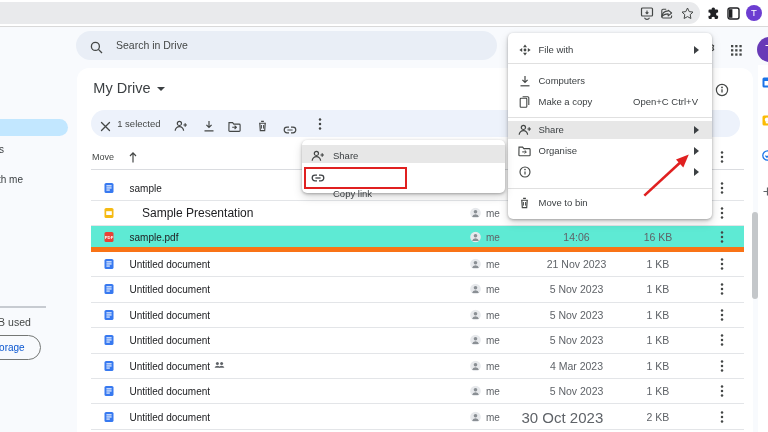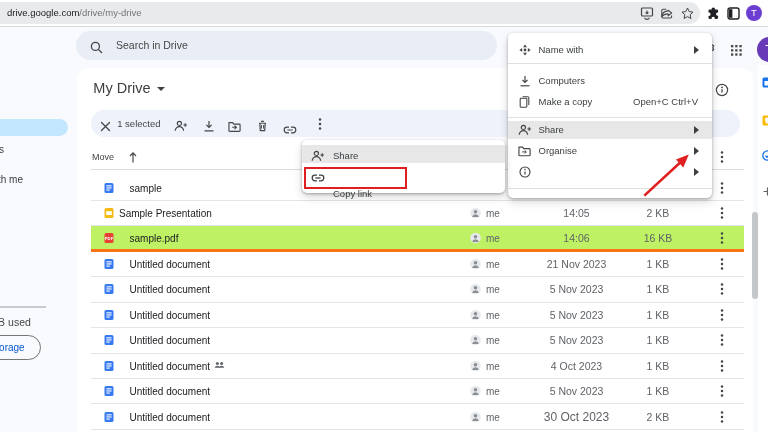--- a/index.html
+++ b/index.html
@@ -1,20 +1,19 @@
 <!DOCTYPE html>
 <html><head><meta charset="utf-8"><style>
 *{margin:0;padding:0;box-sizing:content-box}
 body{width:768px;height:432px;overflow:hidden;position:relative;font-family:"Liberation Sans",sans-serif;background:#f8fafd}
 .abs{position:absolute}
 </style></head><body>
 
 <div class="abs" style="left:0;top:0;width:768px;height:26px;background:#fff;border-bottom:1px solid #d9d9d9">
   <div class="abs" style="left:-30px;top:2px;width:730px;height:22px;border-radius:11px;background:#e9eaec"></div>
-  <div class="abs" style="left:7px;top:0;height:26px;line-height:26px;font-size:9.5px;color:#202124">drive.google.com<span style="color:#757575">/drive/my-drive</span></div>
   <div class="abs" style="left:640px;top:6px"><svg width="14" height="14" viewBox="0 0 14 14" style="">
         <rect x="1.5" y="2" width="11" height="8" rx="1" fill="none" stroke="#444746" stroke-width="1.2"></rect>
         <path d="M7 4.5 v3 M5.6 6.4 L7 7.8 L8.4 6.4" fill="none" stroke="#444746" stroke-width="1.1"></path>
         <path d="M4.5 11.8 a2.8 2.8 0 0 0 5 0" fill="none" stroke="#444746" stroke-width="1.1"></path>
       </svg></div>
   <div class="abs" style="left:660px;top:6px"><svg width="14" height="14" viewBox="0 0 14 14" style="">
         <path d="M8.2 4.2 L11.6 7 L8.2 9.8 v-1.9 c-3 0-5 0.8-6.4 2.8 0.3-3 2.4-5.6 6.4-5.8 z" fill="none" stroke="#444746" stroke-width="1.1" stroke-linejoin="round"></path>
         <path d="M6.2 3.2 H3 a1.2 1.2 0 0 0 -1.2 1.2 v6.4 a1.2 1.2 0 0 0 1.2 1.2 h7.4 a1.2 1.2 0 0 0 1.2 -1.2 V9.6" fill="none" stroke="#444746" stroke-width="1.1"></path>
       </svg></div>
   <div class="abs" style="left:681px;top:6px"><svg width="13" height="13" viewBox="0 0 13 13" style="">
@@ -138,36 +137,36 @@
             <circle cx="2" cy="2.4" r="1.25" fill="#444746"></circle>
             <circle cx="2" cy="7" r="1.25" fill="#444746"></circle>
             <circle cx="2" cy="11.6" r="1.25" fill="#444746"></circle>
           </svg></span>
       </div>
       <div style="position:relative;height:25.45px;width:653px;border-bottom:1px solid #e3e5e8;box-sizing:border-box;">
         <span style="position:absolute;left:13px;top:50%;transform:translateY(-50%);font-size:0"><svg width="10" height="10" viewBox="0 0 10 10" style="">
             <rect x="0.5" y="0" width="9" height="10" rx="1.6" fill="#f5ba13"></rect>
             <rect x="2.2" y="3.2" width="5.6" height="3.8" fill="#fff"></rect>
           </svg></span>
-        <span style="position:absolute;left:28px;top:50%;transform:translateY(-50%);font-size:10px;color:#202124;white-space:nowrap">Sample Presentation</span>
+        <span style="position:absolute;left:51px;top:50%;transform:translateY(-50%);font-size:12px;color:#202124;white-space:nowrap">Sample Presentation</span>
         <span style="position:absolute;left:378.5px;top:50%;transform:translateY(-50%);font-size:0"><svg width="11" height="11" viewBox="0 0 11 11" style="">
             <circle cx="5.5" cy="5.5" r="5.3" fill="#e7e9ec"></circle>
             <circle cx="5.5" cy="4.2" r="1.8" fill="#8a8f94"></circle>
             <path d="M2.1 9.4 a3.5 3.5 0 0 1 6.8 0 z" fill="#8a8f94"></path>
           </svg></span>
         <span style="position:absolute;left:395px;top:50%;transform:translateY(-50%);font-size:10px;color:#5f6368">me</span>
         <span style="position:absolute;left:430.5px;width:110px;text-align:center;top:50%;transform:translateY(-50%);font-size:10.5px;color:#5f6368">14:05</span>
         <span style="position:absolute;left:537px;width:60px;text-align:center;top:50%;transform:translateY(-50%);font-size:10.5px;color:#5f6368">2 KB</span>
         <span style="position:absolute;left:629px;top:50%;transform:translateY(-50%);font-size:0"><svg width="4" height="14" viewBox="0 0 4 14" style="">
             <circle cx="2" cy="2.4" r="1.25" fill="#444746"></circle>
             <circle cx="2" cy="7" r="1.25" fill="#444746"></circle>
             <circle cx="2" cy="11.6" r="1.25" fill="#444746"></circle>
           </svg></span>
       </div>
-      <div style="position:relative;height:25.45px;width:653px;border-bottom:3px solid #f97316;box-sizing:border-box;background:#bef264;">
+      <div style="position:relative;height:25.45px;width:653px;border-bottom:5px solid #f97316;box-sizing:border-box;background:#5eead4;">
         <span style="position:absolute;left:13px;top:50%;transform:translateY(-50%);font-size:0"><svg width="10" height="10" viewBox="0 0 10 10" style="">
             <rect x="0.5" y="0" width="9" height="10" rx="1.6" fill="#e94235"></rect>
             <text x="5" y="6.9" font-family="Liberation Sans" font-size="4.2" font-weight="bold" fill="#fff" text-anchor="middle">PDF</text>
           </svg></span>
         <span style="position:absolute;left:38.5px;top:50%;transform:translateY(-50%);font-size:10px;color:#202124;white-space:nowrap">sample.pdf</span>
         <span style="position:absolute;left:378.5px;top:50%;transform:translateY(-50%);font-size:0"><svg width="11" height="11" viewBox="0 0 11 11" style="">
             <circle cx="5.5" cy="5.5" r="5.3" fill="#e7e9ec"></circle>
             <circle cx="5.5" cy="4.2" r="1.8" fill="#8a8f94"></circle>
             <path d="M2.1 9.4 a3.5 3.5 0 0 1 6.8 0 z" fill="#8a8f94"></path>
           </svg></span>
@@ -280,21 +279,21 @@
               <circle cx="7.6" cy="2.6" r="1.5" fill="#5f6368"></circle>
               <path d="M0.6 6.8 a2.9 2.9 0 0 1 5.6 0 z" fill="#5f6368"></path>
               <path d="M4.8 6.8 a2.9 2.9 0 0 1 5.6 0 z" fill="#5f6368"></path>
             </svg></span></span>
         <span style="position:absolute;left:378.5px;top:50%;transform:translateY(-50%);font-size:0"><svg width="11" height="11" viewBox="0 0 11 11" style="">
             <circle cx="5.5" cy="5.5" r="5.3" fill="#e7e9ec"></circle>
             <circle cx="5.5" cy="4.2" r="1.8" fill="#8a8f94"></circle>
             <path d="M2.1 9.4 a3.5 3.5 0 0 1 6.8 0 z" fill="#8a8f94"></path>
           </svg></span>
         <span style="position:absolute;left:395px;top:50%;transform:translateY(-50%);font-size:10px;color:#5f6368">me</span>
-        <span style="position:absolute;left:430.5px;width:110px;text-align:center;top:50%;transform:translateY(-50%);font-size:10.5px;color:#5f6368">4 Oct 2023</span>
+        <span style="position:absolute;left:430.5px;width:110px;text-align:center;top:50%;transform:translateY(-50%);font-size:10.5px;color:#5f6368">4 Mar 2023</span>
         <span style="position:absolute;left:537px;width:60px;text-align:center;top:50%;transform:translateY(-50%);font-size:10.5px;color:#5f6368">1 KB</span>
         <span style="position:absolute;left:629px;top:50%;transform:translateY(-50%);font-size:0"><svg width="4" height="14" viewBox="0 0 4 14" style="">
             <circle cx="2" cy="2.4" r="1.25" fill="#444746"></circle>
             <circle cx="2" cy="7" r="1.25" fill="#444746"></circle>
             <circle cx="2" cy="11.6" r="1.25" fill="#444746"></circle>
           </svg></span>
       </div>
       <div style="position:relative;height:25.45px;width:653px;border-bottom:1px solid #e3e5e8;box-sizing:border-box;">
         <span style="position:absolute;left:13px;top:50%;transform:translateY(-50%);font-size:0"><svg width="10" height="10" viewBox="0 0 10 10" style="">
             <rect x="0.5" y="0" width="9" height="10" rx="1.6" fill="#3779f0"></rect>
@@ -324,21 +323,21 @@
             <rect x="2.4" y="4.4" width="5.2" height="1.1" fill="#fff"></rect>
             <rect x="2.4" y="6.5" width="3.4" height="1.1" fill="#fff"></rect>
           </svg></span>
         <span style="position:absolute;left:38.5px;top:50%;transform:translateY(-50%);font-size:10px;color:#202124;white-space:nowrap">Untitled document</span>
         <span style="position:absolute;left:378.5px;top:50%;transform:translateY(-50%);font-size:0"><svg width="11" height="11" viewBox="0 0 11 11" style="">
             <circle cx="5.5" cy="5.5" r="5.3" fill="#e7e9ec"></circle>
             <circle cx="5.5" cy="4.2" r="1.8" fill="#8a8f94"></circle>
             <path d="M2.1 9.4 a3.5 3.5 0 0 1 6.8 0 z" fill="#8a8f94"></path>
           </svg></span>
         <span style="position:absolute;left:395px;top:50%;transform:translateY(-50%);font-size:10px;color:#5f6368">me</span>
-        <span style="position:absolute;left:430.5px;width:110px;text-align:center;top:50%;transform:translateY(-50%);font-size:12px;color:#5f6368">30 Oct 2023</span>
+        <span style="position:absolute;left:430.5px;width:110px;top:50%;transform:translateY(-50%);font-size:15px;color:#5f6368">30 Oct 2023</span>
         <span style="position:absolute;left:537px;width:60px;text-align:center;top:50%;transform:translateY(-50%);font-size:10.5px;color:#5f6368">2 KB</span>
         <span style="position:absolute;left:629px;top:50%;transform:translateY(-50%);font-size:0"><svg width="4" height="14" viewBox="0 0 4 14" style="">
             <circle cx="2" cy="2.4" r="1.25" fill="#444746"></circle>
             <circle cx="2" cy="7" r="1.25" fill="#444746"></circle>
             <circle cx="2" cy="11.6" r="1.25" fill="#444746"></circle>
           </svg></span>
       </div>
       <div style="position:relative;height:25.45px;width:653px;border-bottom:1px solid #e3e5e8;box-sizing:border-box;"></div>
   </div>
 </div>
@@ -368,21 +367,21 @@
   <div style="position:relative;height:21px">
       <span style="position:absolute;left:9px;top:50%;transform:translateY(-50%);width:15px;text-align:center;font-size:0"><svg width="12" height="12" viewBox="0 0 12 12" style="">
           <g fill="#444746">
             <path d="M6 0.4 L8 3.2 H4 Z"></path>
             <path d="M6 11.6 L8 8.8 H4 Z"></path>
             <path d="M0.4 6 L3.2 4 V8 Z"></path>
             <path d="M11.6 6 L8.8 4 V8 Z"></path>
             <circle cx="6" cy="6" r="1.4"></circle>
           </g>
         </svg></span>
-      <span style="position:absolute;left:30.5px;top:0;line-height:21px;color:#3c4043">Name with</span>
+      <span style="position:absolute;left:30.5px;top:0;line-height:21px;color:#3c4043">File with</span>
       <span style="position:absolute;right:13px;top:50%;margin-top:-4px;width:0;height:0;border-left:5px solid #3c4043;border-top:4px solid transparent;border-bottom:4px solid transparent"></span>
     </div>
   <div style="height:3px"></div>
   <div style="border-top:1px solid #e0e0e0"></div>
   <div style="height:6px"></div>
   <div style="position:relative;height:21px">
       <span style="position:absolute;left:9px;top:50%;transform:translateY(-50%);width:15px;text-align:center;font-size:0"><svg width="12" height="12" viewBox="0 0 12 12" style="">
           <path d="M6 1 v6 M3.4 4.8 L6 7.4 L8.6 4.8" fill="none" stroke="#444746" stroke-width="1.2"></path>
           <path d="M1.5 10.8 h9" stroke="#444746" stroke-width="1.2"></path>
         </svg></span>
@@ -421,20 +420,27 @@
       <span style="position:absolute;left:9px;top:50%;transform:translateY(-50%);width:15px;text-align:center;font-size:0"><svg width="12" height="12" viewBox="0 0 12 12" style="">
           <circle cx="6" cy="6" r="5" fill="none" stroke="#444746" stroke-width="1.15"></circle>
           <path d="M6 5.4 v3" stroke="#444746" stroke-width="1.2"></path>
           <circle cx="6" cy="3.6" r="0.8" fill="#444746"></circle>
         </svg></span>
       <span style="position:absolute;right:13px;top:50%;margin-top:-4px;width:0;height:0;border-left:5px solid #3c4043;border-top:4px solid transparent;border-bottom:4px solid transparent"></span>
     </div>
   <div style="height:6px"></div>
   <div style="border-top:1px solid #e0e0e0"></div>
   <div style="height:3px"></div>
+  <div style="position:relative;height:21px">
+      <span style="position:absolute;left:9px;top:50%;transform:translateY(-50%);width:15px;text-align:center;font-size:0"><svg width="11" height="12" viewBox="0 0 11 12" style="">
+          <path d="M2.1 3.2 h6.8 M4.1 1.4 h2.8 M2.8 3.4 l0.5 7.2 h4.4 l0.5 -7.2" fill="none" stroke="#444746" stroke-width="1.15"></path>
+          <path d="M4.4 5 v3.6 M6.6 5 v3.6" stroke="#444746" stroke-width="1"></path>
+        </svg></span>
+      <span style="position:absolute;left:30.5px;top:0;line-height:21px;color:#3c4043">Move to bin</span>
+    </div>
   <div style="height:6px"></div>
 </div>
 
 <div class="abs" style="left:302px;top:140px;width:203px;height:52.5px;background:#fff;border-radius:5px;box-shadow:0 1px 3px rgba(0,0,0,0.3),0 4px 10px rgba(0,0,0,0.15);font-size:9.5px;z-index:21">
   <div style="height:5px"></div>
   <div style="position:relative;height:22px">
     <div style="position:absolute;left:0;top:0;width:100%;height:18px;background:#e7e7e7"></div>
     <span style="position:absolute;left:9px;top:50%;transform:translateY(-50%);font-size:0"><svg width="14" height="12" viewBox="0 0 14 12" style="">
           <circle cx="5.4" cy="3.4" r="2.1" fill="none" stroke="#444746" stroke-width="1.2"></circle>
           <path d="M1.2 10.8 a4.2 4.2 0 0 1 8.4 0" fill="none" stroke="#444746" stroke-width="1.2"></path>

